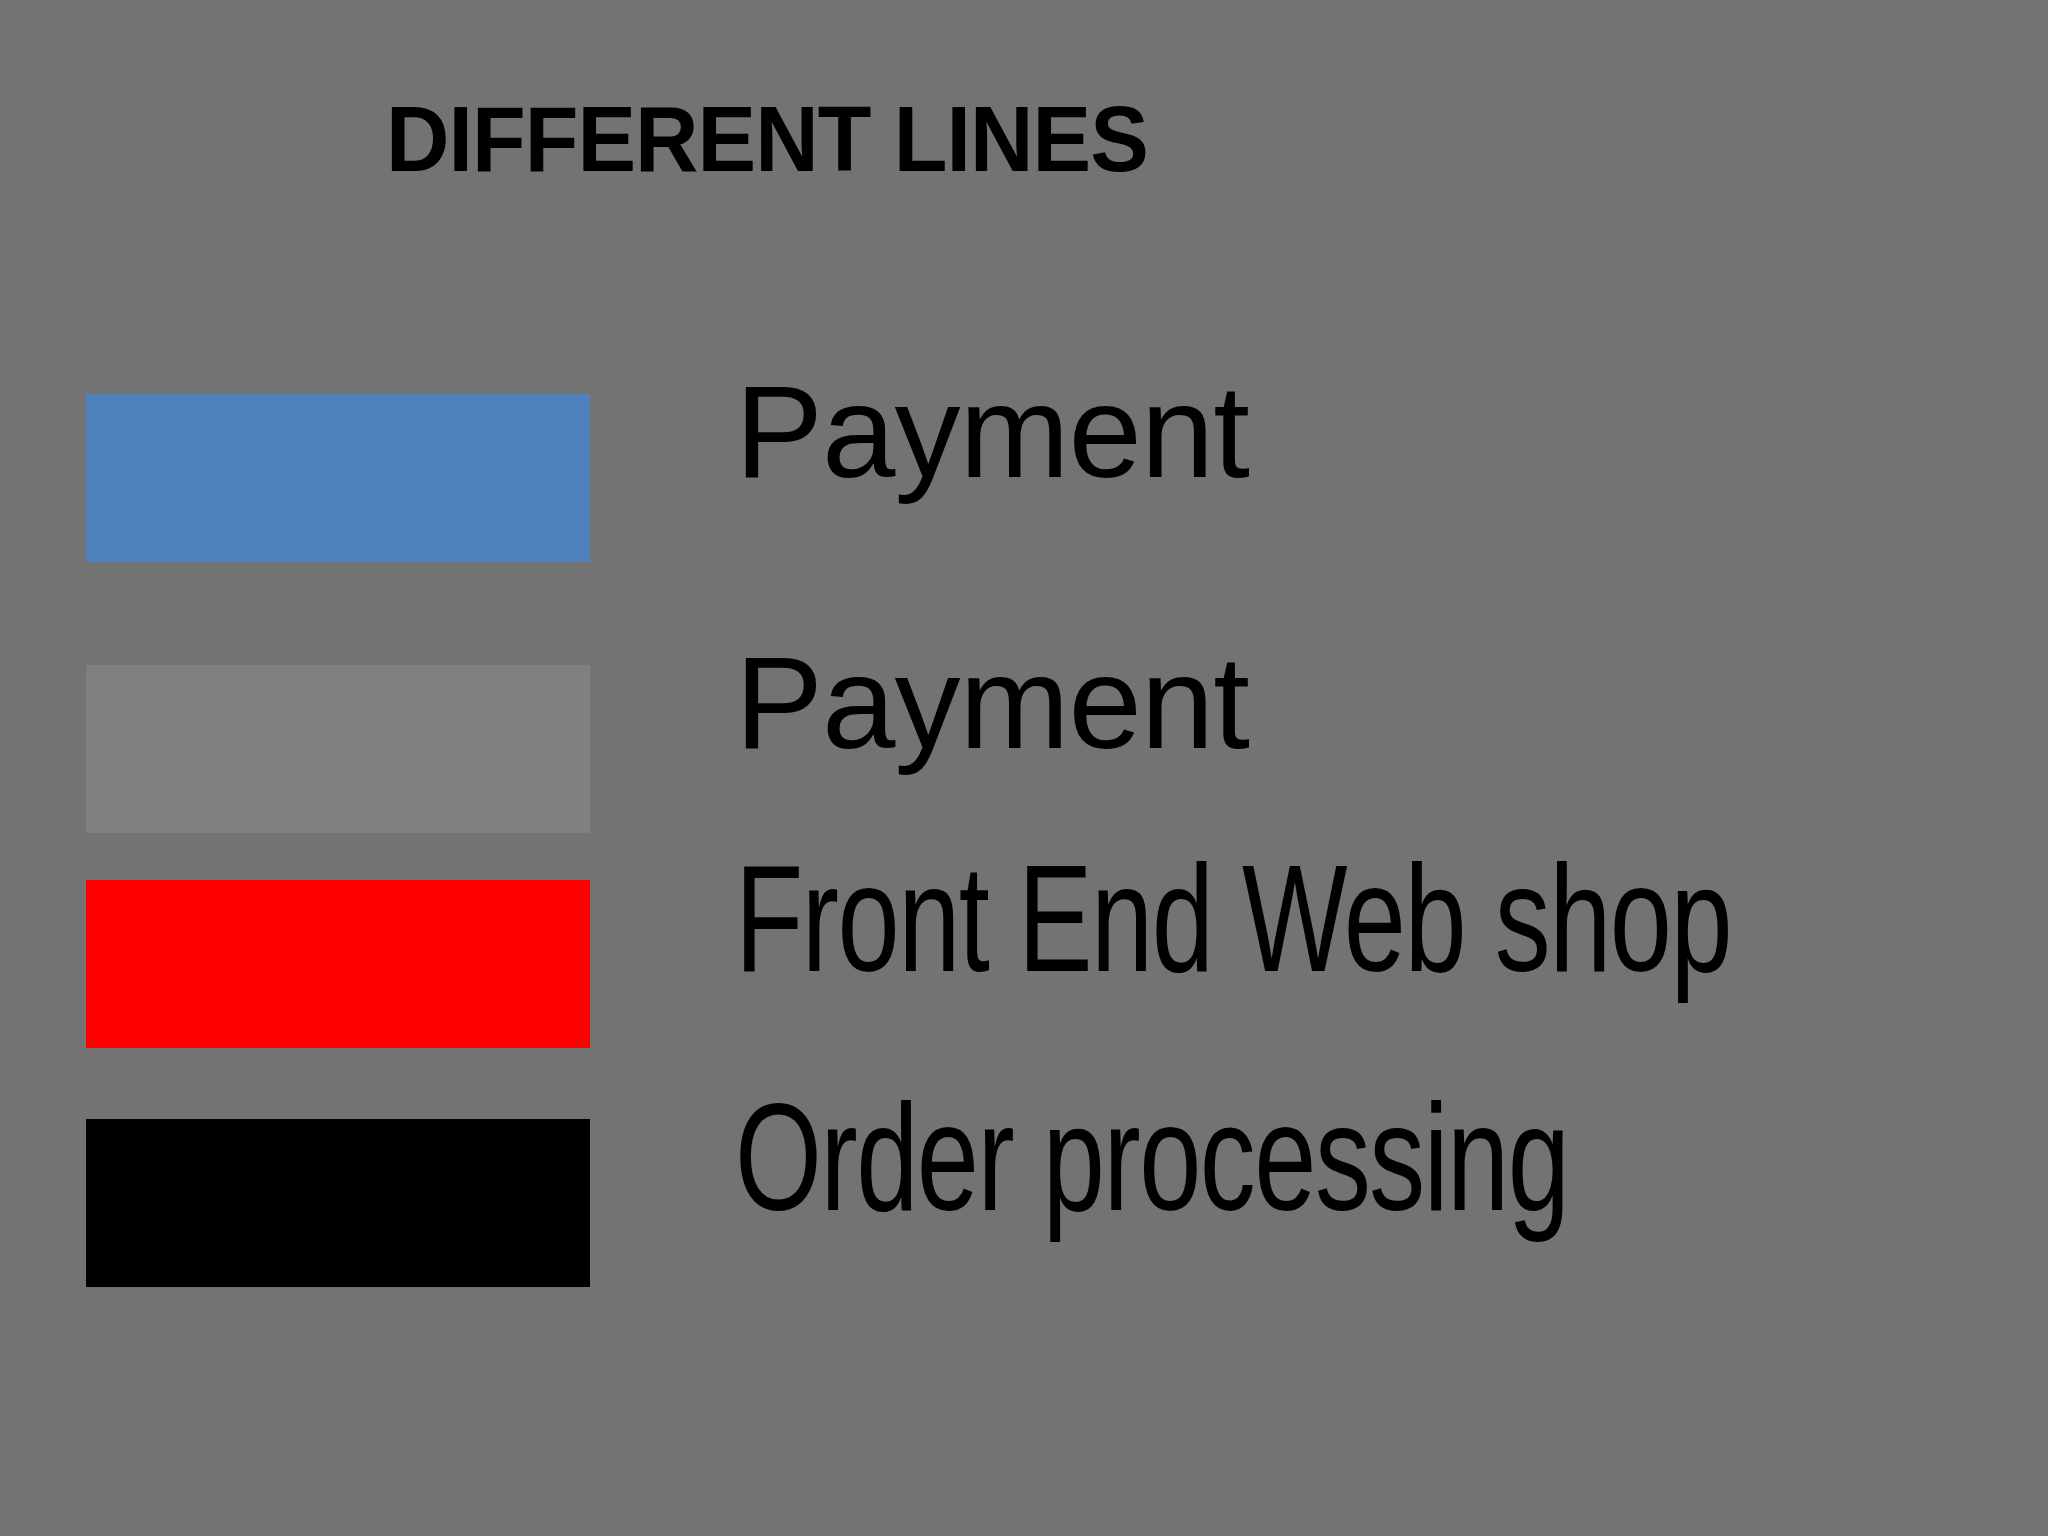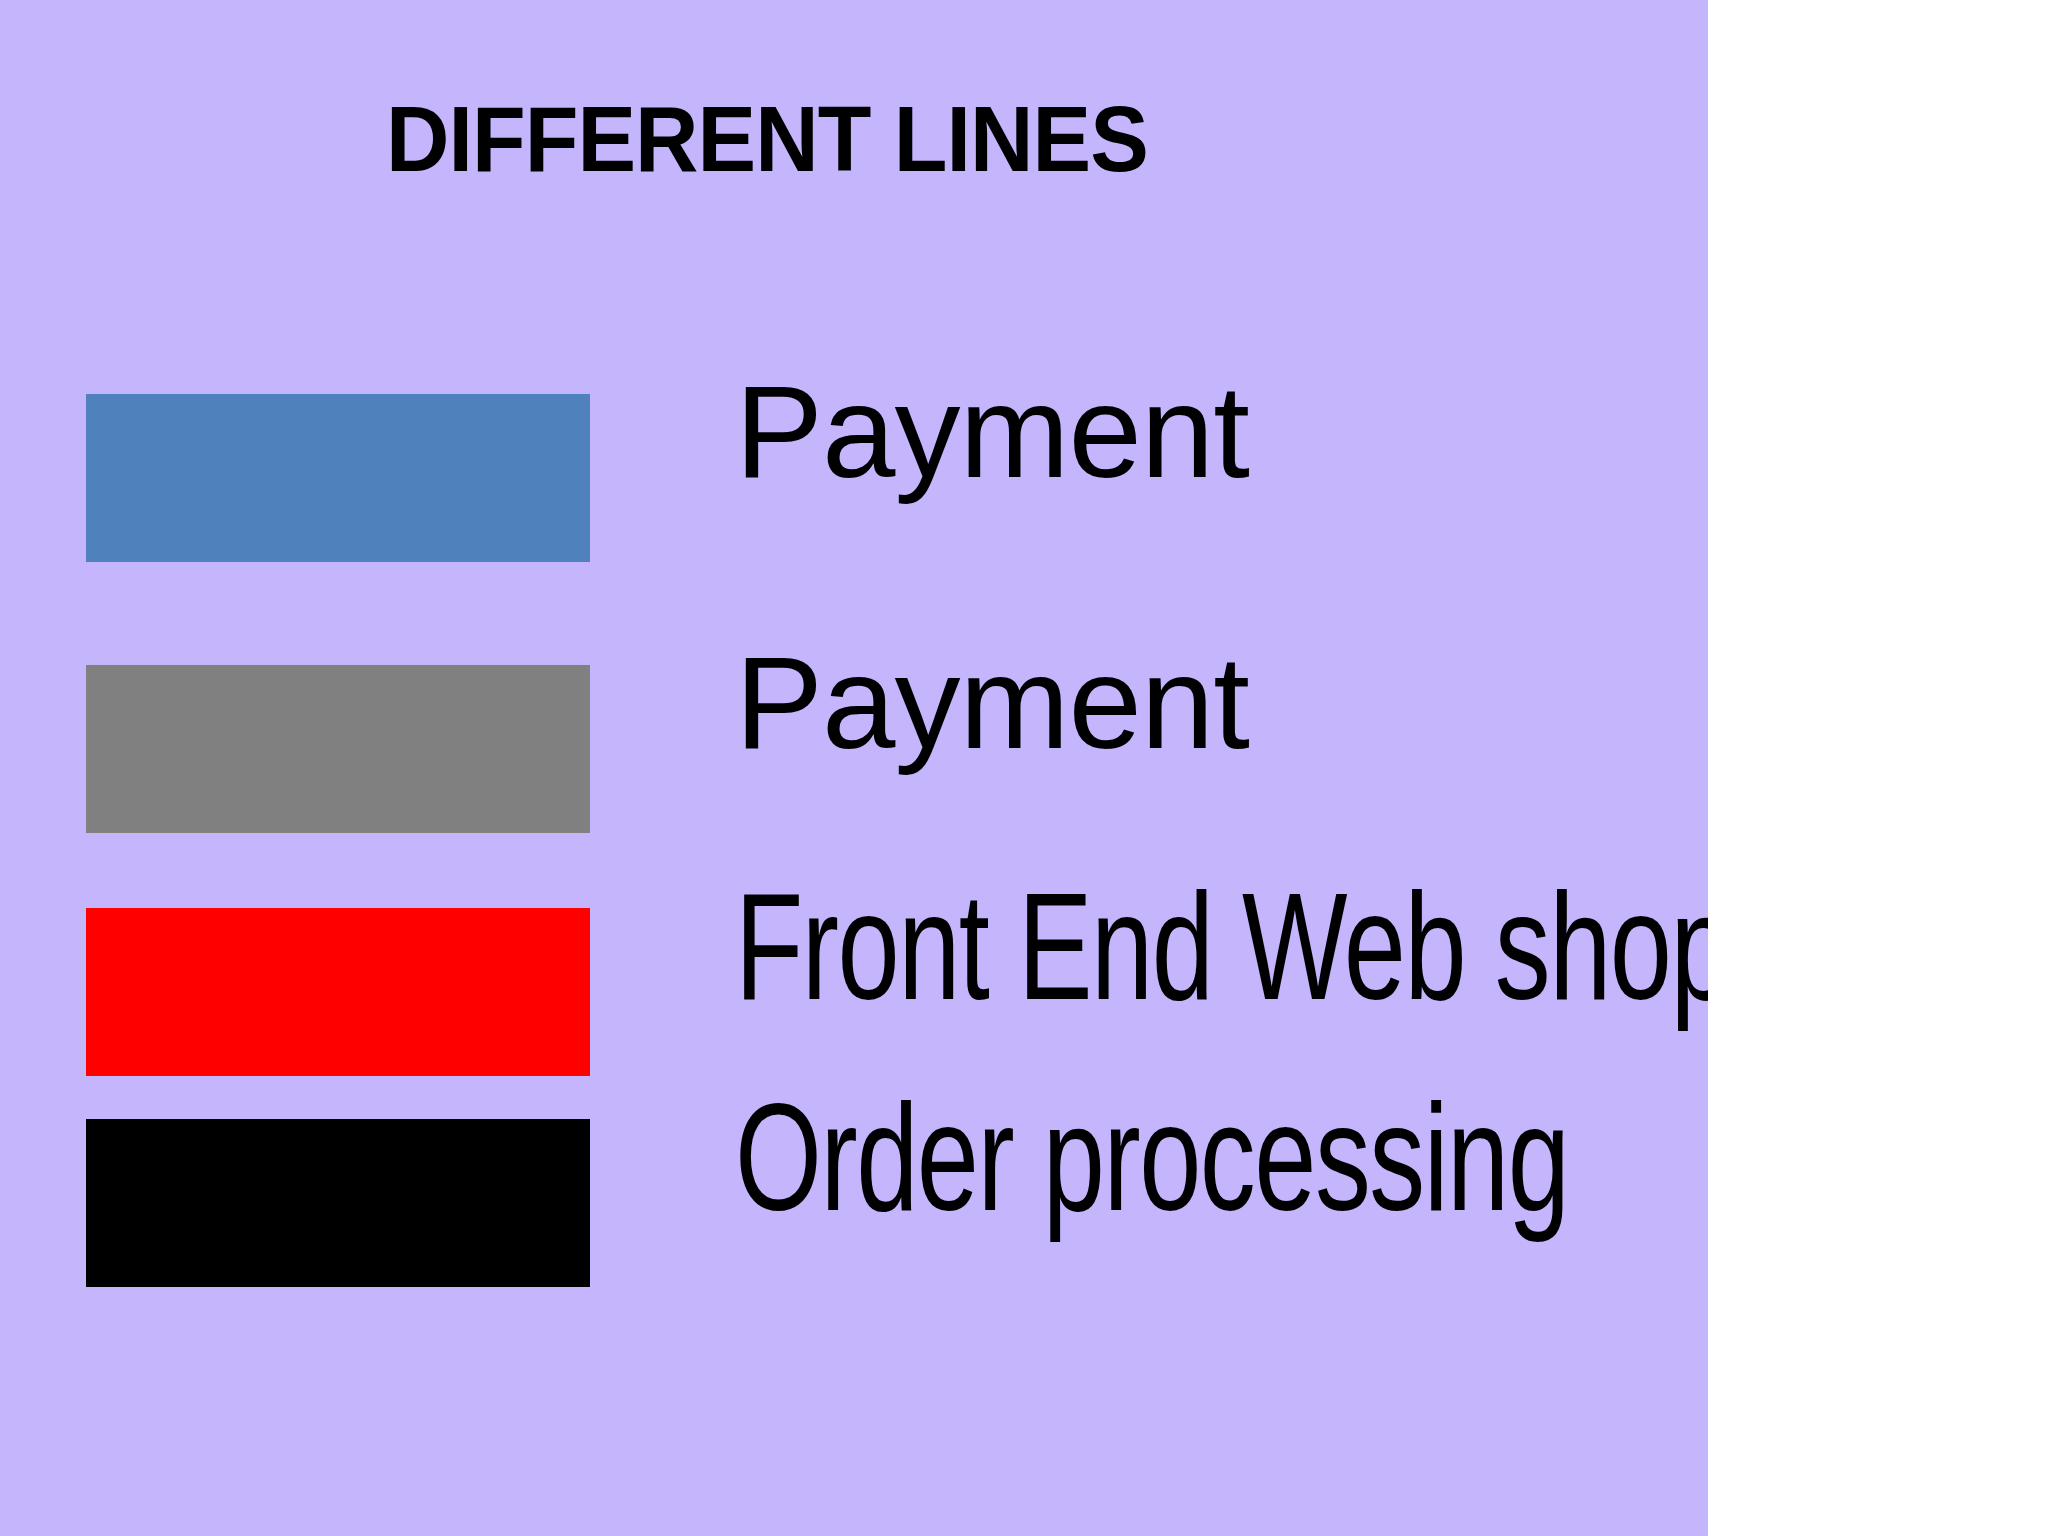--- a/index.html
+++ b/index.html
@@ -4,23 +4,23 @@
 <title>Different Lines Legend</title>
 <style>
   html, body {
     margin: 0;
     padding: 0;
     background: #ffffff;
   }
 
   #canvas {
     position: relative;
-    width: 1708px;
+    width: 2048px;
     height: 1536px;
-    background: #c4b5fd;
+    background: #737373;
     overflow: hidden;
     font-family: "Liberation Sans", "DejaVu Sans", sans-serif;
     -webkit-font-smoothing: antialiased;
   }
 
   
   #slide-title {
     position: absolute;
     left: 386px;
     top: 93px;
@@ -73,21 +73,21 @@
   .legend-label.condensed {
     font-size: 152px;
     top: -38px;
     letter-spacing: -2px;
     transform: scaleX(0.735);
   }
 
   
   #row-0 { top: 394px; }
   #row-1 { top: 665px; padding-left: 32px; }
-  #row-2 { top: 908px; }
+  #row-2 { top: 880px; }
   #row-3 { top: 1119px; }
 </style>
 </head>
 <body>
 
 <div id="canvas">
 
   <div id="slide-title">DIFFERENT LINES</div>
 
   <div class="legend-row" id="row-0">

